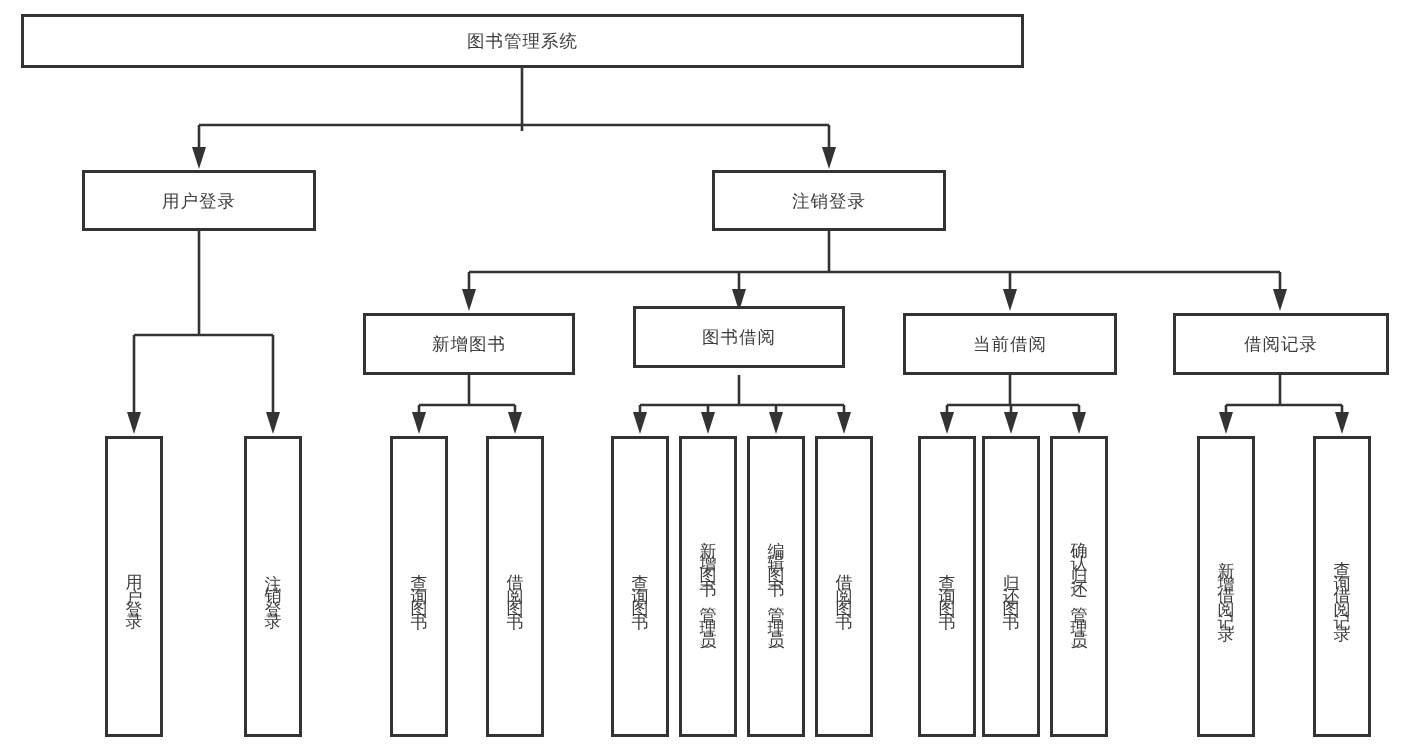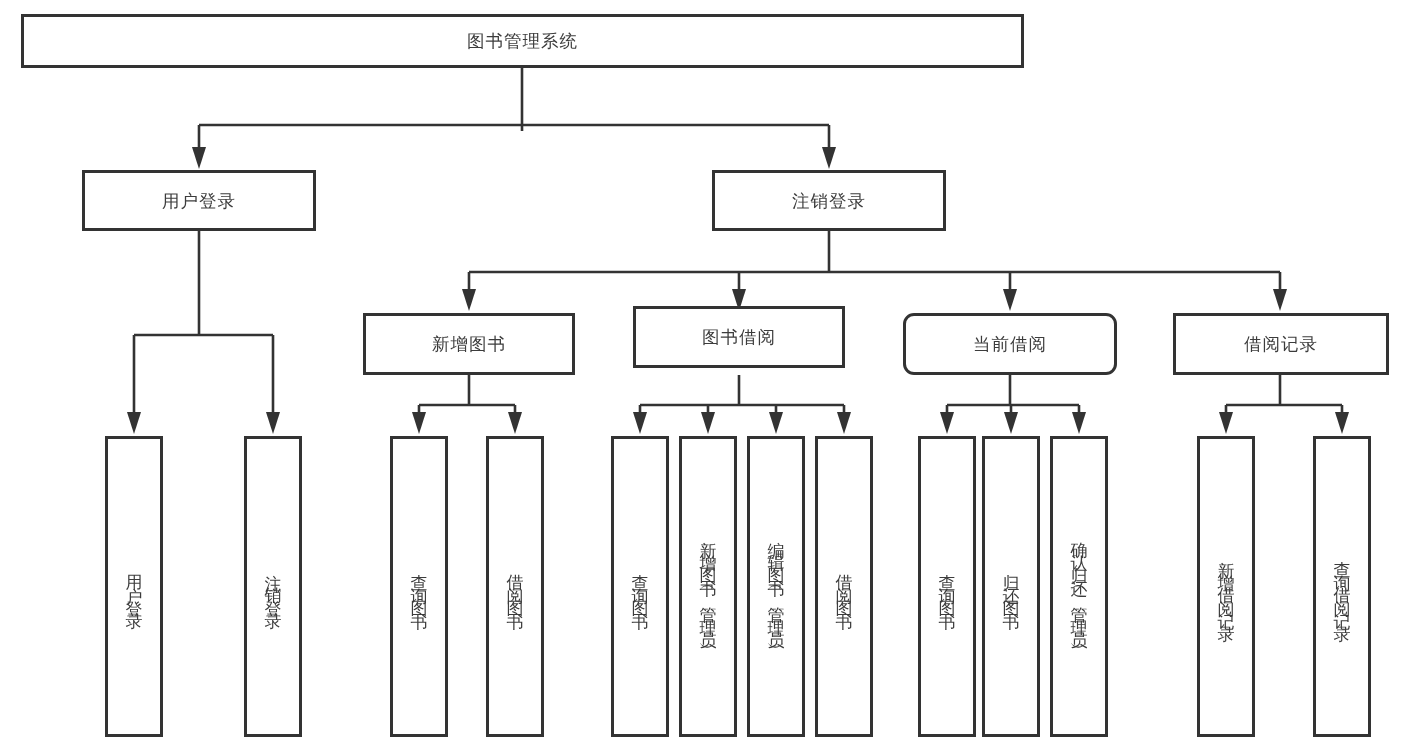--- a/index.html
+++ b/index.html
@@ -120,21 +120,21 @@
     </g>
   </svg>
 
   <div class="hbox" style="left:21px; top:14px; width:1003px; height:54px;">图书管理系统</div>
 
   <div class="hbox" style="left:82px; top:170px; width:234px; height:61px;">用户登录</div>
   <div class="hbox" style="left:712px; top:170px; width:234px; height:61px;">注销登录</div>
 
   <div class="hbox" style="left:363px; top:313px; width:212px; height:62px;">新增图书</div>
   <div class="hbox" style="left:633px; top:306px; width:212px; height:62px;">图书借阅</div>
-  <div class="hbox" style="left:903px; top:313px; width:214px; height:62px;border-radius:11px;">当前借阅</div>
+  <div class="hbox" style="left:903px; top:313px; width:214px; height:62px;">当前借阅</div>
   <div class="hbox" style="left:1173px; top:313px; width:216px; height:62px;">借阅记录</div>
 
   <div class="vbox" style="left:105px;">
     <span>用户登录</span>
   </div>
   <div class="vbox" style="left:244px;">
     <span>注销登录</span>
   </div>
 
   <div class="vbox" style="left:390px;">

